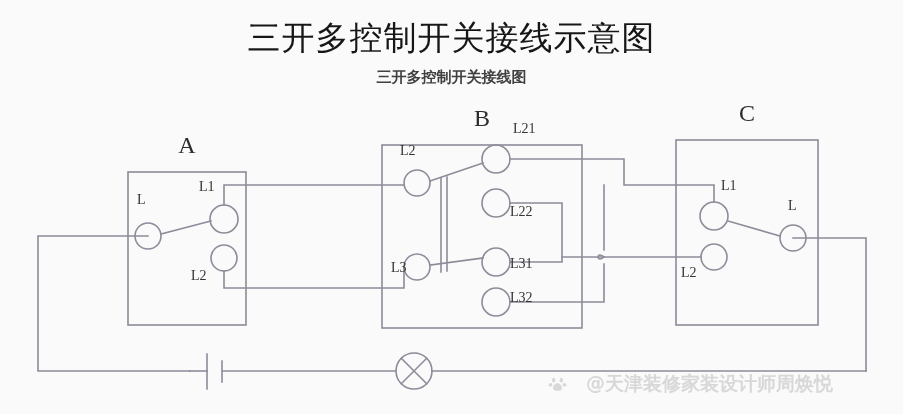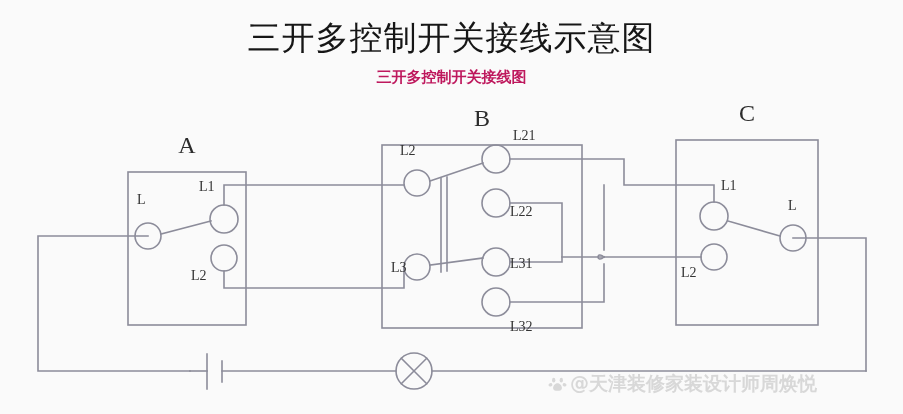--- a/index.html
+++ b/index.html
@@ -30,21 +30,21 @@
   }
   #subtitle {
     position: absolute;
     left: 0;
     top: 68px;
     width: 903px;
     text-align: center;
     font-family: "DejaVu Sans", sans-serif;
     font-weight: bold;
     font-size: 15px;
-    color: #be185d;
+    color: #404040;
     white-space: nowrap;
   }
   #diagram {
     position: absolute;
     left: 0;
     top: 0;
     width: 903px;
     height: 414px;
   }
   .boxlabel {
@@ -61,21 +61,21 @@
     font-size: 14px;
     color: #333333;
     white-space: nowrap;
   }
   #watermark {
     position: absolute;
     left: 548px;
     top: 371px;
     display: flex;
     align-items: center;
-    gap: 3px;
+    gap: 19px;
     font-family: "DejaVu Sans", sans-serif;
     font-size: 19px;
     font-weight: bold;
     color: #d8d8d8;
     white-space: nowrap;
     letter-spacing: 0px;
   }
   #wm-icon {
     display: inline-block;
     width: 19px;
@@ -154,24 +154,24 @@
   <div class="boxlabel" style="left:167px; top:132px;">A</div>
   <div class="boxlabel" style="left:462px; top:105px;">B</div>
   <div class="boxlabel" style="left:727px; top:100px;">C</div>
 
   <div class="termlabel" style="left:137px; top:192px;">L</div>
   <div class="termlabel" style="left:199px; top:179px;">L1</div>
   <div class="termlabel" style="left:191px; top:268px;">L2</div>
 
   <div class="termlabel" style="left:400px; top:143px;">L2</div>
   <div class="termlabel" style="left:391px; top:260px;text-align:center;">L3</div>
-  <div class="termlabel" style="left:513px; top:128px;">L21</div>
+  <div class="termlabel" style="left:513px; top:121px;">L21</div>
   <div class="termlabel" style="left:510px; top:204px;">L22</div>
   <div class="termlabel" style="left:510px; top:256px;">L31</div>
-  <div class="termlabel" style="left:510px; top:319px;">L32</div>
+  <div class="termlabel" style="left:510px; top:290px;">L32</div>
 
   <div class="termlabel" style="left:721px; top:178px;">L1</div>
   <div class="termlabel" style="left:681px; top:265px;">L2</div>
   <div class="termlabel" style="left:788px; top:198px;">L</div>
 
   <div id="watermark">
     <svg id="wm-icon" viewBox="0 0 24 24">
       <g fill="#d8d8d8">
         <ellipse cx="7.2" cy="6.6" rx="2.1" ry="3"></ellipse>
         <ellipse cx="16.8" cy="6.6" rx="2.1" ry="3"></ellipse>

